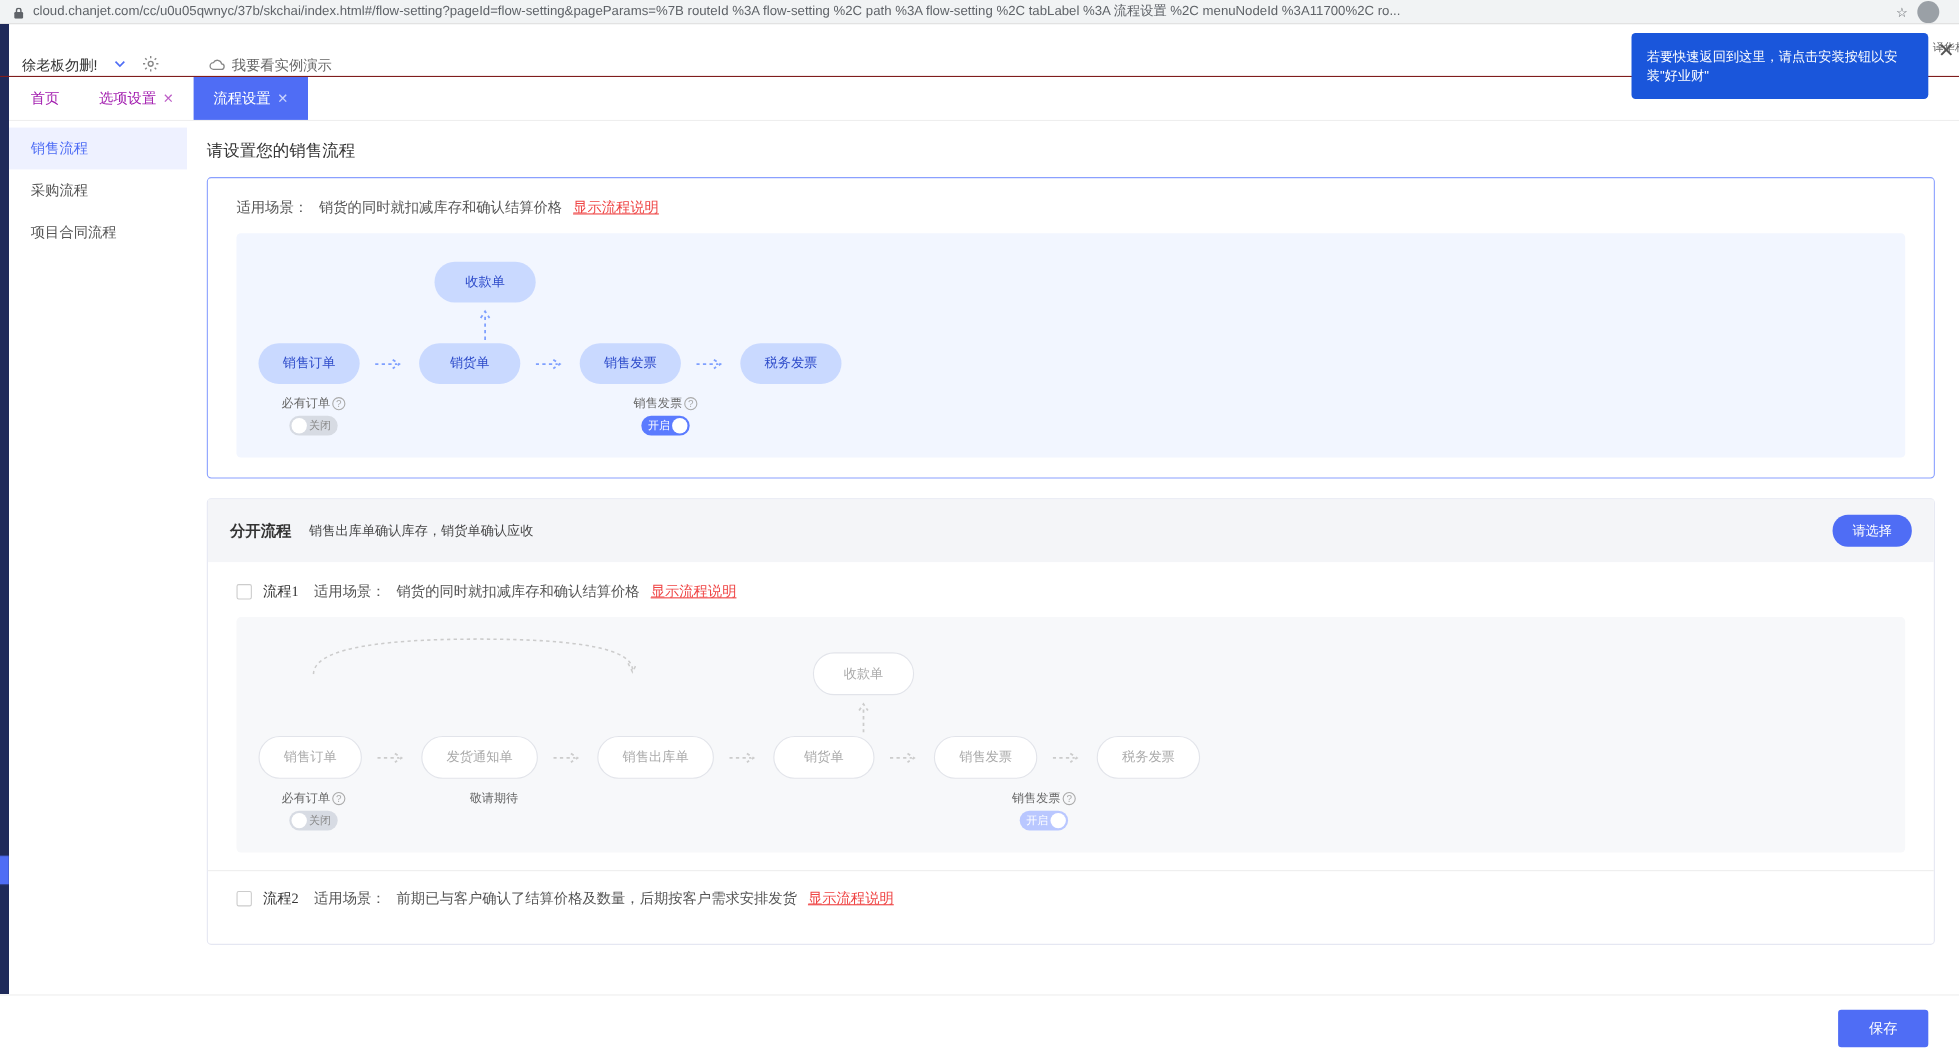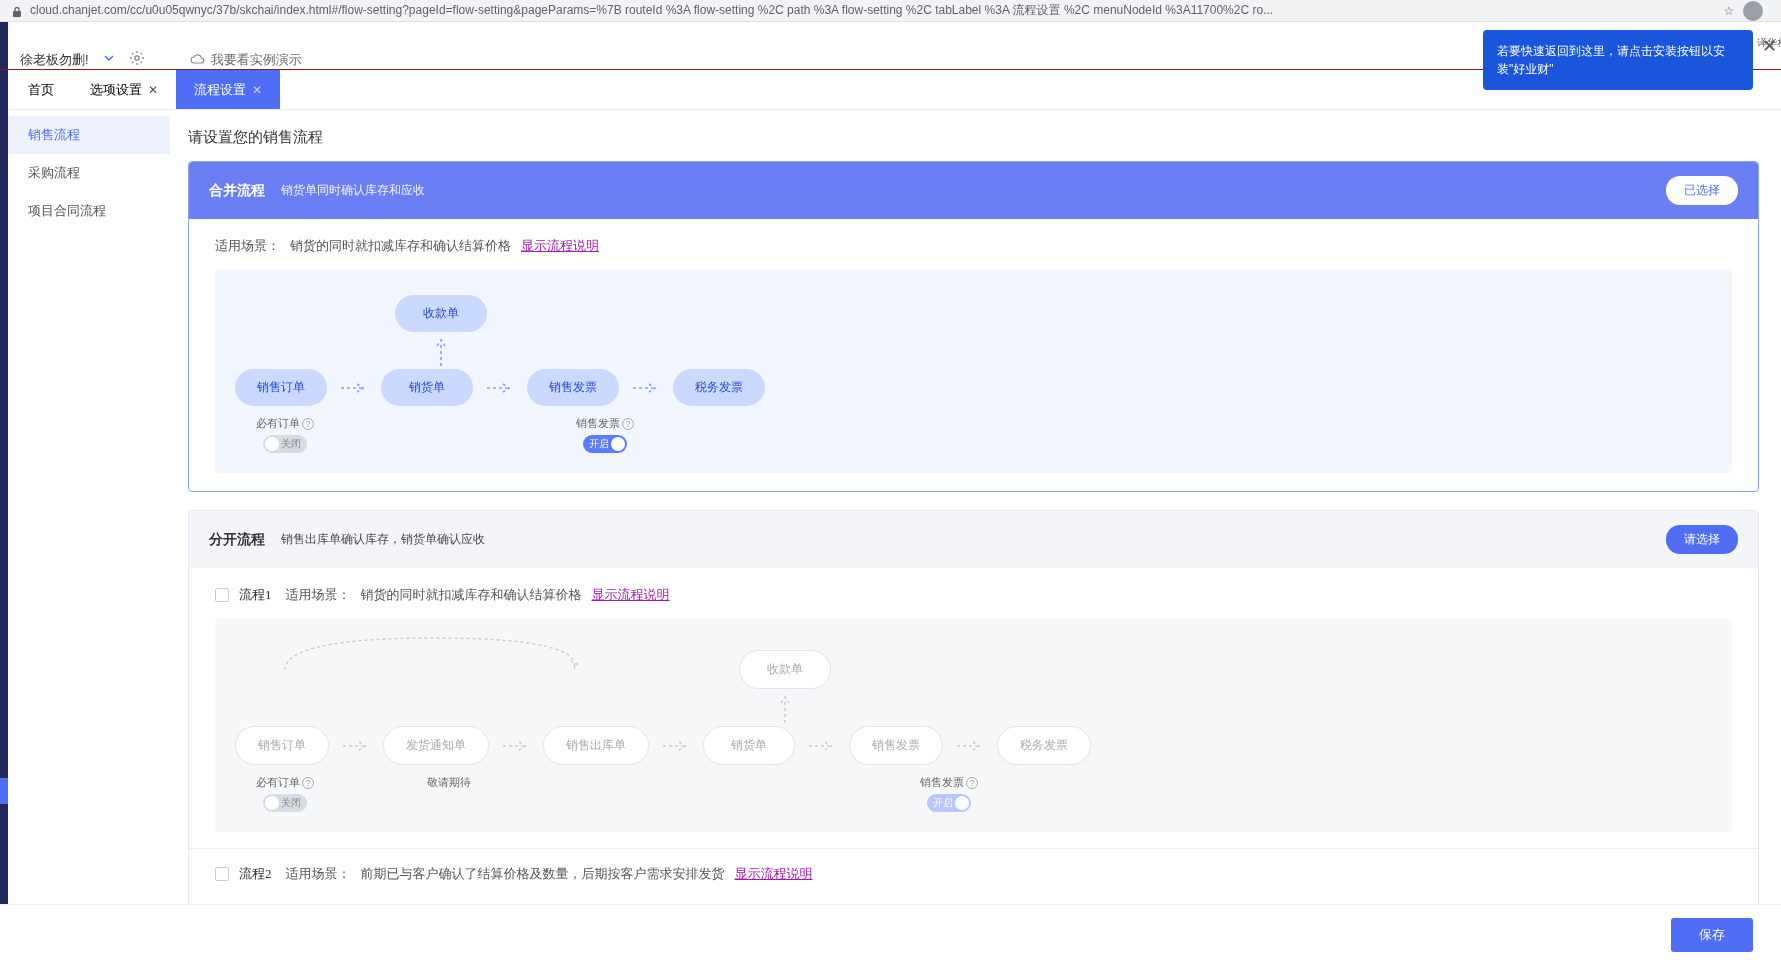--- a/index.html
+++ b/index.html
@@ -15,21 +15,21 @@
 .header .left { display: flex; align-items: center; gap: 14px; }
 .header .db-label { color: #333; font-size: 13px; }
 .header .chev { color: #999; }
 .header .gear { color: #888; }
 .header .demo { margin-left: 30px; display: flex; align-items: center; gap: 6px; color: #666; }
 .header .tip { position: absolute; right: 28px; top: 8px; width: 270px; background: #1a56db; color: #fff; padding: 12px 14px; border-radius: 4px; font-size: 12px; line-height: 1.5; }
 .header .close-x { position: absolute; right: 4px; top: 50%; transform: translateY(-50%); color: #555; cursor: pointer; font-size: 18px; }
 .header .trans { position: absolute; right: -6px; top: 14px; color: #666; font-size: 10px; }
 
 .tabs { height: 40px; display: flex; align-items: stretch; border-bottom: 1px solid #eee; padding-left: 10px; }
-.tabs .tab { display: flex; align-items: center; padding: 0 18px; color: #000000; cursor: pointer; font-size: 13px; gap: 6px; }
+.tabs .tab { display: flex; align-items: center; padding: 0 18px; color: #a21caf; cursor: pointer; font-size: 13px; gap: 6px; }
 .tabs .tab.active { background: #4f6df5; color: #fff; }
 .tabs .tab .x { font-size: 12px; opacity: .7; }
 
 .body { display: flex; height: calc(100vh - 110px); }
 .sidebar { width: 170px; background: #fff; padding-top: 6px; }
 .sidebar .item { padding: 10px 28px; font-size: 13px; color: #555; cursor: pointer; }
 .sidebar .item.active { background: #eef1ff; color: #4f6df5; }
 
 .main { flex: 1; overflow: auto; padding: 18px 22px 80px 18px; background: #fff; }
 .main h3 { font-size: 15px; font-weight: 500; margin-bottom: 14px; }
@@ -39,21 +39,21 @@
 .card-head { display: flex; align-items: center; padding: 14px 20px; }
 .card-head.blue { background: #6b7ff5; color: #fff; border-radius: 4px 4px 0 0; }
 .card-head.gray { background: #f4f5f8; color: #333; }
 .card-head .title { font-weight: 600; font-size: 14px; margin-right: 16px; }
 .card-head .sub { font-size: 12px; opacity: .9; }
 .card-head .btn { margin-left: auto; background: #fff; color: #4f6df5; border: none; padding: 6px 18px; border-radius: 14px; font-size: 12px; cursor: pointer; }
 .card-head.gray .btn { background: #4f6df5; color: #fff; }
 
 .card-body { padding: 18px 26px; }
 .scenario { font-size: 13px; color: #555; margin-bottom: 14px; display: flex; align-items: center; gap: 10px; flex-wrap: wrap; font-family: Liberation Serif, serif; }
-.scenario .link { color: #a21caf; text-decoration: underline; cursor: pointer; }
+.scenario .link { color: #ef4444; text-decoration: underline; cursor: pointer; }
 .scenario .cb { width: 14px; height: 14px; border: 1px solid #ccc; border-radius: 2px; }
 .scenario .pname { color: #333; margin-right: 4px; }
 
 .flowbox { background: #f2f6ff; border-radius: 4px; padding: 26px 20px 20px; }
 .flowbox.dim { background: #f7f8fa; }
 .flow-row { display: flex; align-items: center; gap: 14px; }
 .pill { min-width: 92px; padding: 10px 22px; border-radius: 22px; text-align: center; font-size: 12px; }
 .pill.blue { background: #c9d9ff; color: #2b49c9; }
 .pill.gray { background: #fff; color: #aaa; border: 1px solid #e2e4ea; }
 .arrow { display: flex; align-items: center; color: #7fa0ff; }
@@ -142,25 +142,20 @@
   <div class="sidebar">
     <div class="item active">销售流程</div>
     <div class="item">采购流程</div>
     <div class="item">项目合同流程</div>
   </div>
 
   <div class="main">
     <h3>请设置您的销售流程</h3>
 
     <div class="card selected">
-      <div class="card-head blue">
-        <span class="title">合并流程</span>
-        <span class="sub">销货单同时确认库存和应收</span>
-        <button class="btn">已选择</button>
-      </div>
       <div class="card-body">
         <div class="scenario">
           <span>适用场景：</span>
           <span>销货的同时就扣减库存和确认结算价格</span>
           <span class="link">显示流程说明</span>
         </div>
         <div class="flowbox">
           <div style="display:flex; align-items:flex-end; gap:14px;">
             <div style="width:92px;"></div>
               <div style="width:40px;"></div>

